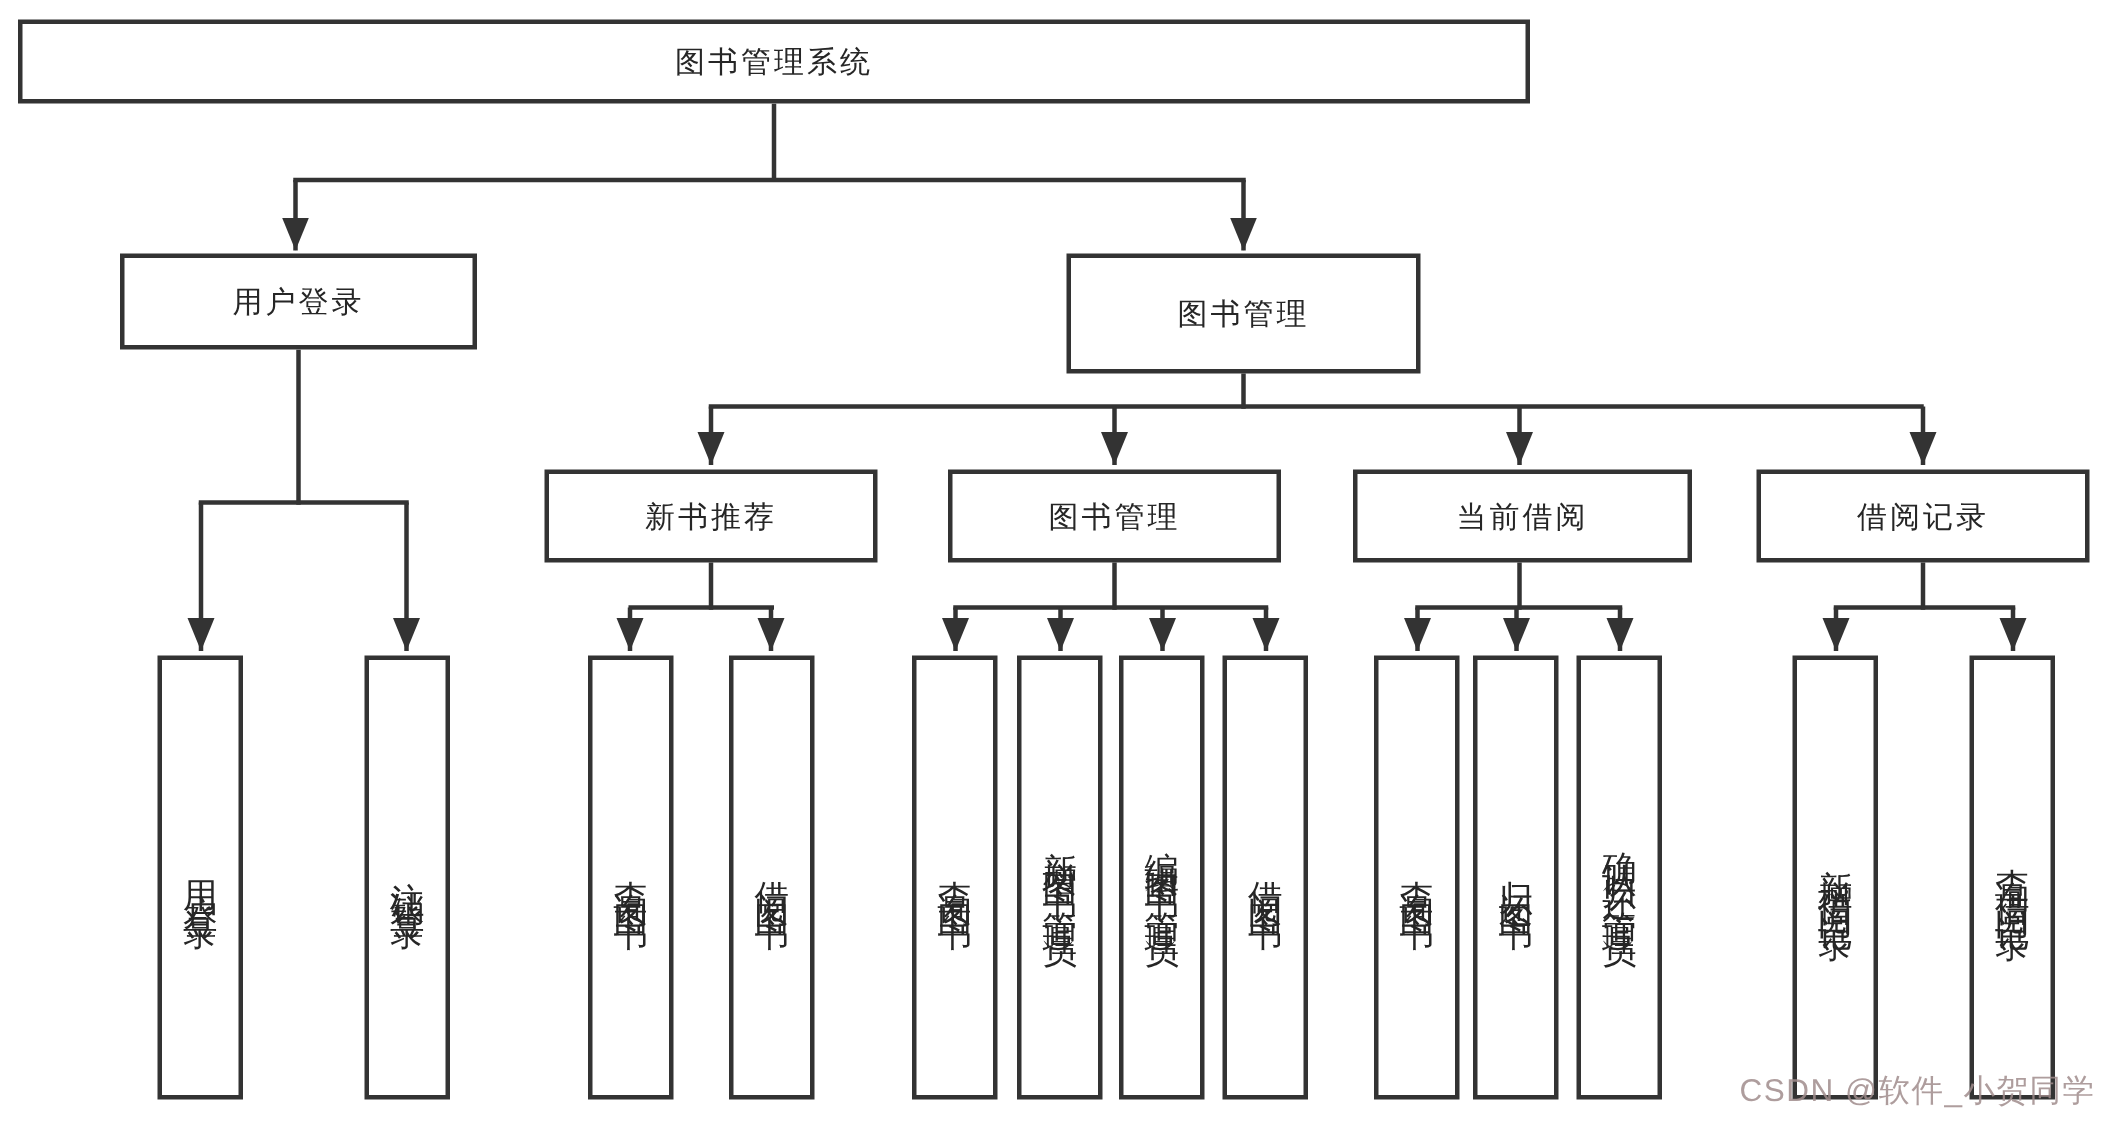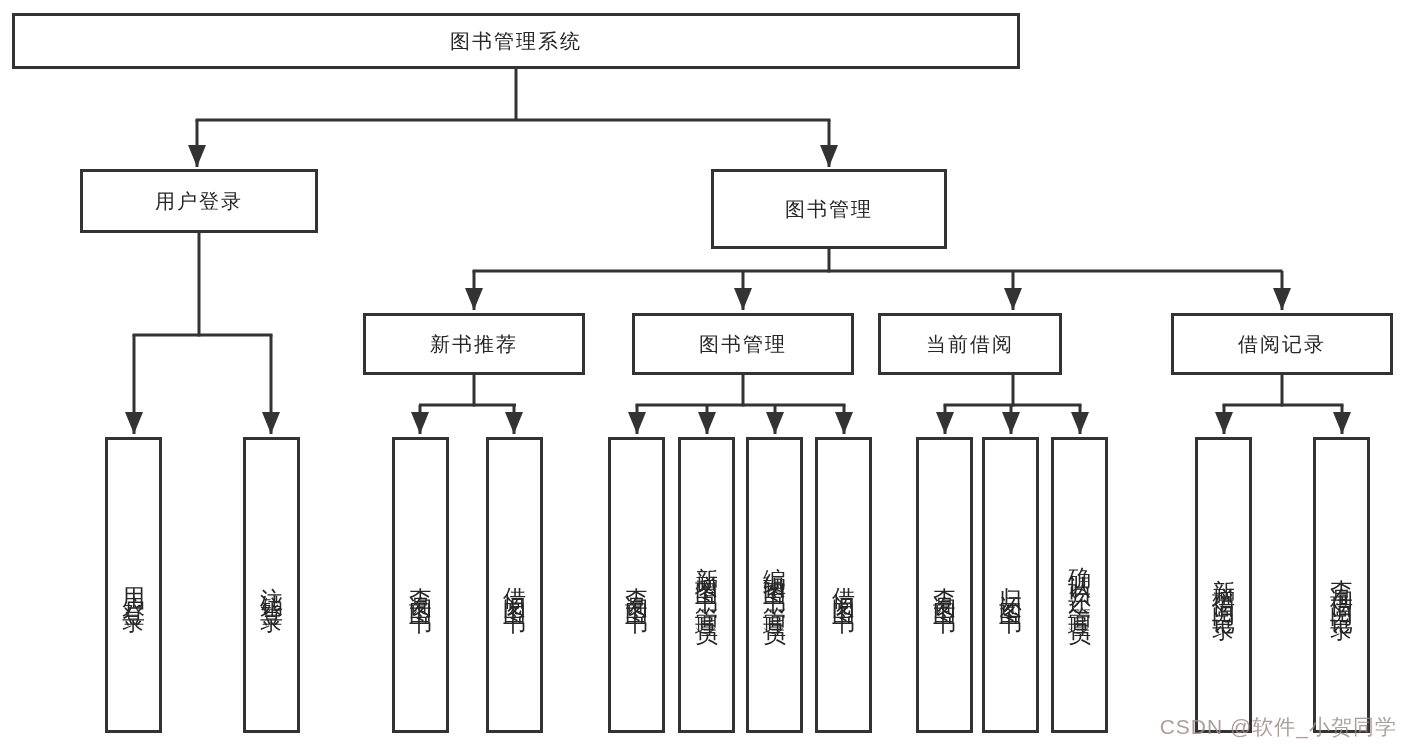--- a/index.html
+++ b/index.html
@@ -126,21 +126,21 @@
   <div class="node h-node" style="left:711px; top:169px; width:236px; height:80px;">
     <span>图书管理</span>
   </div>
 
   <div class="node h-node" style="left:363px; top:313px; width:222px; height:62px;">
     <span>新书推荐</span>
   </div>
   <div class="node h-node" style="left:632px; top:313px; width:222px; height:62px;">
     <span>图书管理</span>
   </div>
-  <div class="node h-node" style="left:878px; top:313px; width:184px; height:62px;">
+  <div class="node h-node" style="left:902px; top:313px; width:226px; height:62px;">
     <span>当前借阅</span>
   </div>
   <div class="node h-node" style="left:1171px; top:313px; width:222px; height:62px;">
     <span>借阅记录</span>
   </div>
 
   <div class="node leaf" style="left:105px;">
     <span class="v-text">用户登录</span>
   </div>
   <div class="node leaf" style="left:243px;">

